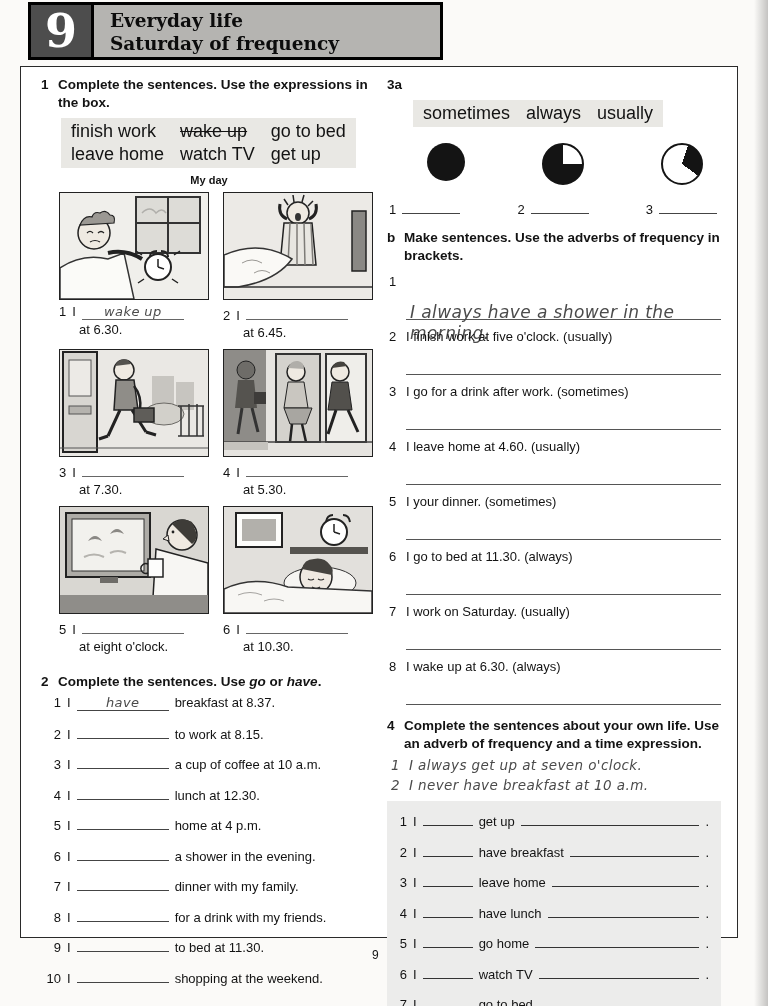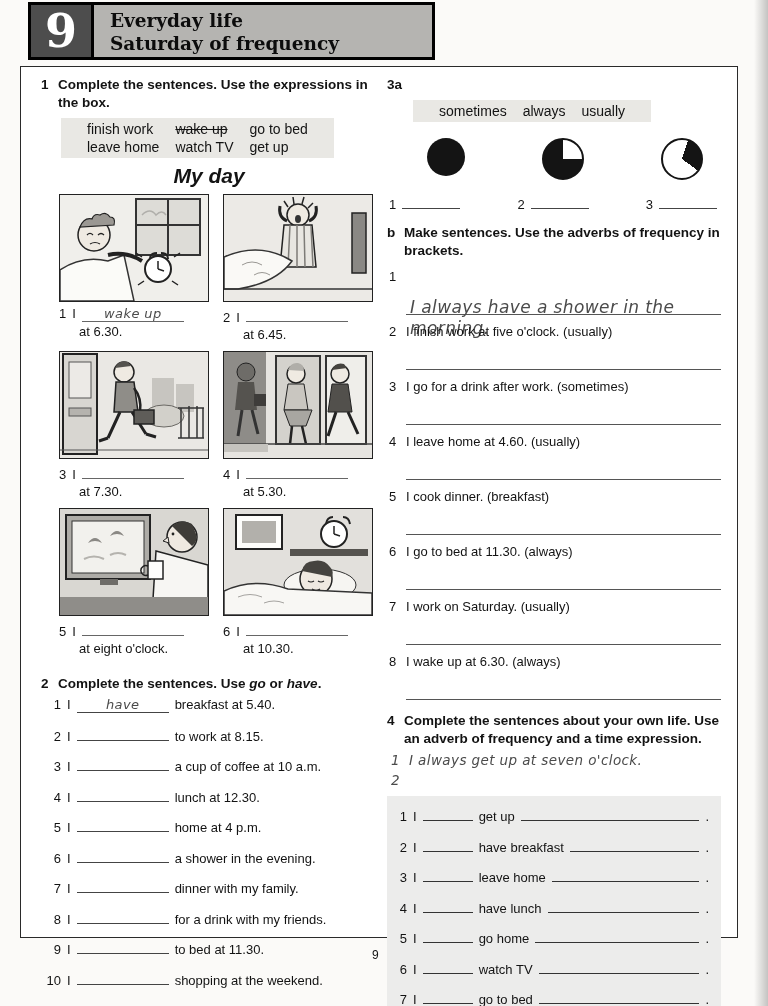--- a/index.html
+++ b/index.html
@@ -10,38 +10,38 @@
     color:#131313;-webkit-font-smoothing:antialiased;
   }
   
   .scan-shadow{position:absolute;right:0;top:0;width:14px;height:1006px;
     background:linear-gradient(to right,rgba(0,0,0,0),rgba(0,0,0,0.22));}
   
   .header{position:absolute;left:28px;top:2px;display:flex;border:3px solid #000;background:#b5b4b1;}
   .unit-num{width:60px;height:52px;background:#4d4d4d;color:#fff;border-right:3px solid #000;
     display:flex;align-items:center;justify-content:center;
     font-size:46px;font-weight:bold;font-family:"DejaVu Serif",serif;}
-  .title-box{width:322px;padding:4px 0 2px 16px;}
+  .title-box{width:322px;padding:4px 8px 2px 16px;}
   .title-box div{font-family:"DejaVu Serif",serif;font-weight:bold;font-size:18.5px;line-height:23px;color:#0c0c0c;}
   
   .content{position:absolute;left:20px;top:66px;width:716px;height:870px;
     border:1.5px solid #2a2a2a;background:#fff;}
   .col{position:absolute;top:9px;}
   .col-left{left:20px;width:336px;}
   .col-right{left:366px;width:334px;}
   
   .ex-head{display:flex;gap:7px;font-weight:bold;font-size:13.5px;line-height:18px;margin-bottom:4px;}
   .ex-head .hnum{flex:0 0 auto;min-width:10px;}
   .it{font-style:italic;}
-  .word-box{background:#e9e8e4;width:fit-content;margin:6px 0 6px 20px;padding:3px 26px;
-    display:grid;grid-template-columns:auto auto auto;column-gap:16px;row-gap:2px;font-size:14px;}
+  .word-box{background:#e9e8e4;width:fit-content;margin:6px 0 6px 20px;padding:3px 10px;
+    display:grid;grid-template-columns:auto auto auto;column-gap:16px;row-gap:2px;font-size:18px;}
   .strike{text-decoration:line-through;}
   .handwriting{font-style:italic;color:#4b4b4b;font-family:"DejaVu Sans",sans-serif;letter-spacing:0.4px;}
   
-  .myday{font-weight:bold;font-size:21px;text-align:center;margin:4px 0 6px;font-style:italic;}
+  .myday{font-weight:bold;font-size:11px;text-align:center;margin:4px 0 6px;}
   .pic-grid{display:grid;grid-template-columns:150px 150px;column-gap:14px;margin-left:18px;}
   .pic-cell figure{margin:0;border:1.5px solid #222;width:148px;height:106px;overflow:hidden;background:#eee;}
   .pic-cell svg{display:block;}
   .cap{font-size:13px;margin:4px 0 9px;}
   .cap .l1{display:flex;align-items:baseline;gap:6px;}
   .cap .blank1{display:inline-block;width:102px;border-bottom:1px solid #666;text-align:center;height:15px;font-size:13px;}
   .cap .l2{margin-left:20px;margin-top:2px;}
   
   .ex2{margin-top:10px;}
   .ex2-row{display:flex;align-items:baseline;gap:6px;font-size:13px;margin:0 0 11.5px 2px;}
@@ -290,21 +290,21 @@
     <div class="ex2">
       <div class="ex-head">
         <span class="hnum">2</span>
         <span><span>Complete the sentences. Use </span><span class="it">go</span><span> or </span><span class="it">have</span><span>.</span></span>
       </div>
 
       <div class="ex2-row">
           <span class="n">1</span>
           <span>I</span>
           <span class="blank2"><span class="handwriting">have</span></span>
-          <span>breakfast at 5.40.</span>
+          <span>breakfast at 8.37.</span>
         </div>
       <div class="ex2-row">
           <span class="n">2</span>
           <span>I</span>
           <span class="blank2"><span class="handwriting"></span></span>
           <span>to work at 8.15.</span>
         </div>
       <div class="ex2-row">
           <span class="n">3</span>
           <span>I</span>
@@ -414,21 +414,21 @@
     <div class="qa">
       <div class="q">
           <span class="n">4</span>
           <span>I leave home at 4.60. (usually)</span>
         </div>
       <div class="answer-line"><span class="handwriting"></span></div>
     </div>
     <div class="qa">
       <div class="q">
           <span class="n">5</span>
-          <span>I cook dinner. (breakfast)</span>
+          <span>I your dinner. (sometimes)</span>
         </div>
       <div class="answer-line"><span class="handwriting"></span></div>
     </div>
     <div class="qa">
       <div class="q">
           <span class="n">6</span>
           <span>I go to bed at 11.30. (always)</span>
         </div>
       <div class="answer-line"><span class="handwriting"></span></div>
     </div>
@@ -452,20 +452,21 @@
         <span class="hnum">4</span>
         <span>Complete the sentences about your own life. Use an adverb of frequency and a time expression.</span>
       </div>
       <div class="examples handwriting">
         <div class="exm">
             <span>1</span>
             <span>I always get up at seven o'clock.</span>
           </div>
         <div class="exm">
             <span>2</span>
+            <span>I never have breakfast at 10 a.m.</span>
           </div>
       </div>
       <div class="panel">
         <div class="p-row">
             <span class="n">1</span>
             <span>I</span>
             <span class="blank-s"></span>
             <span>get up</span>
             <span class="blank-f"></span>
             <span>.</span>

